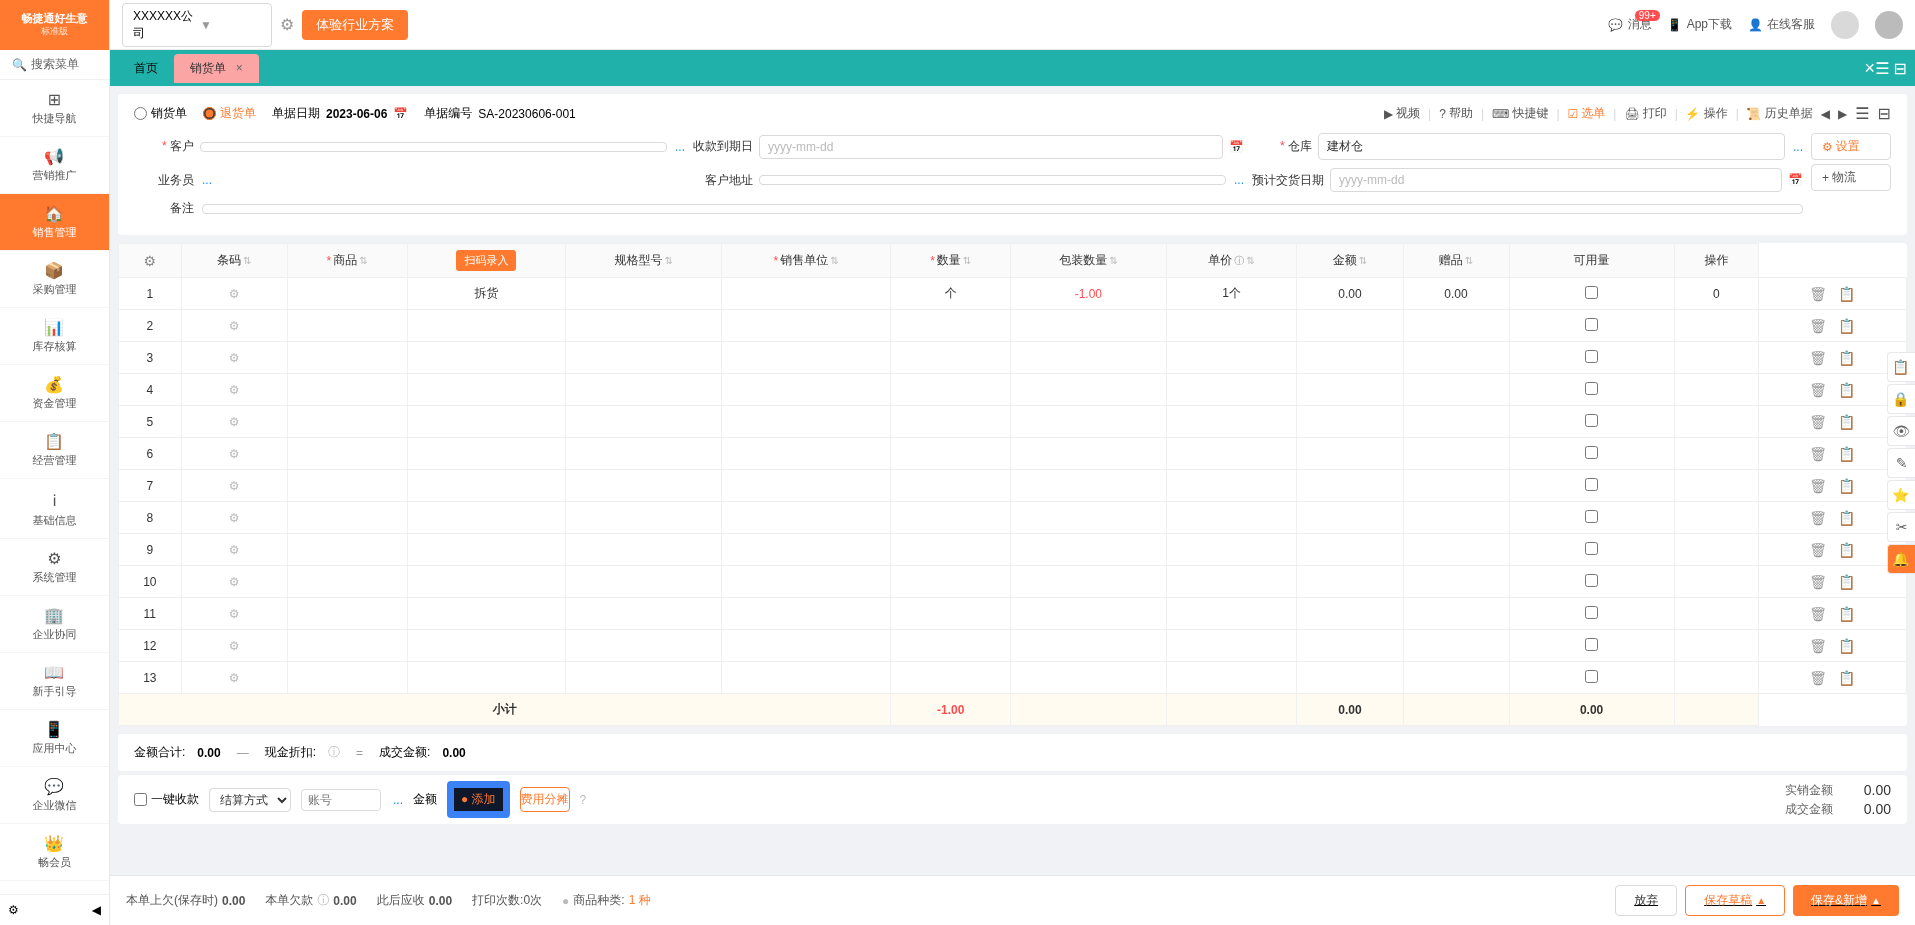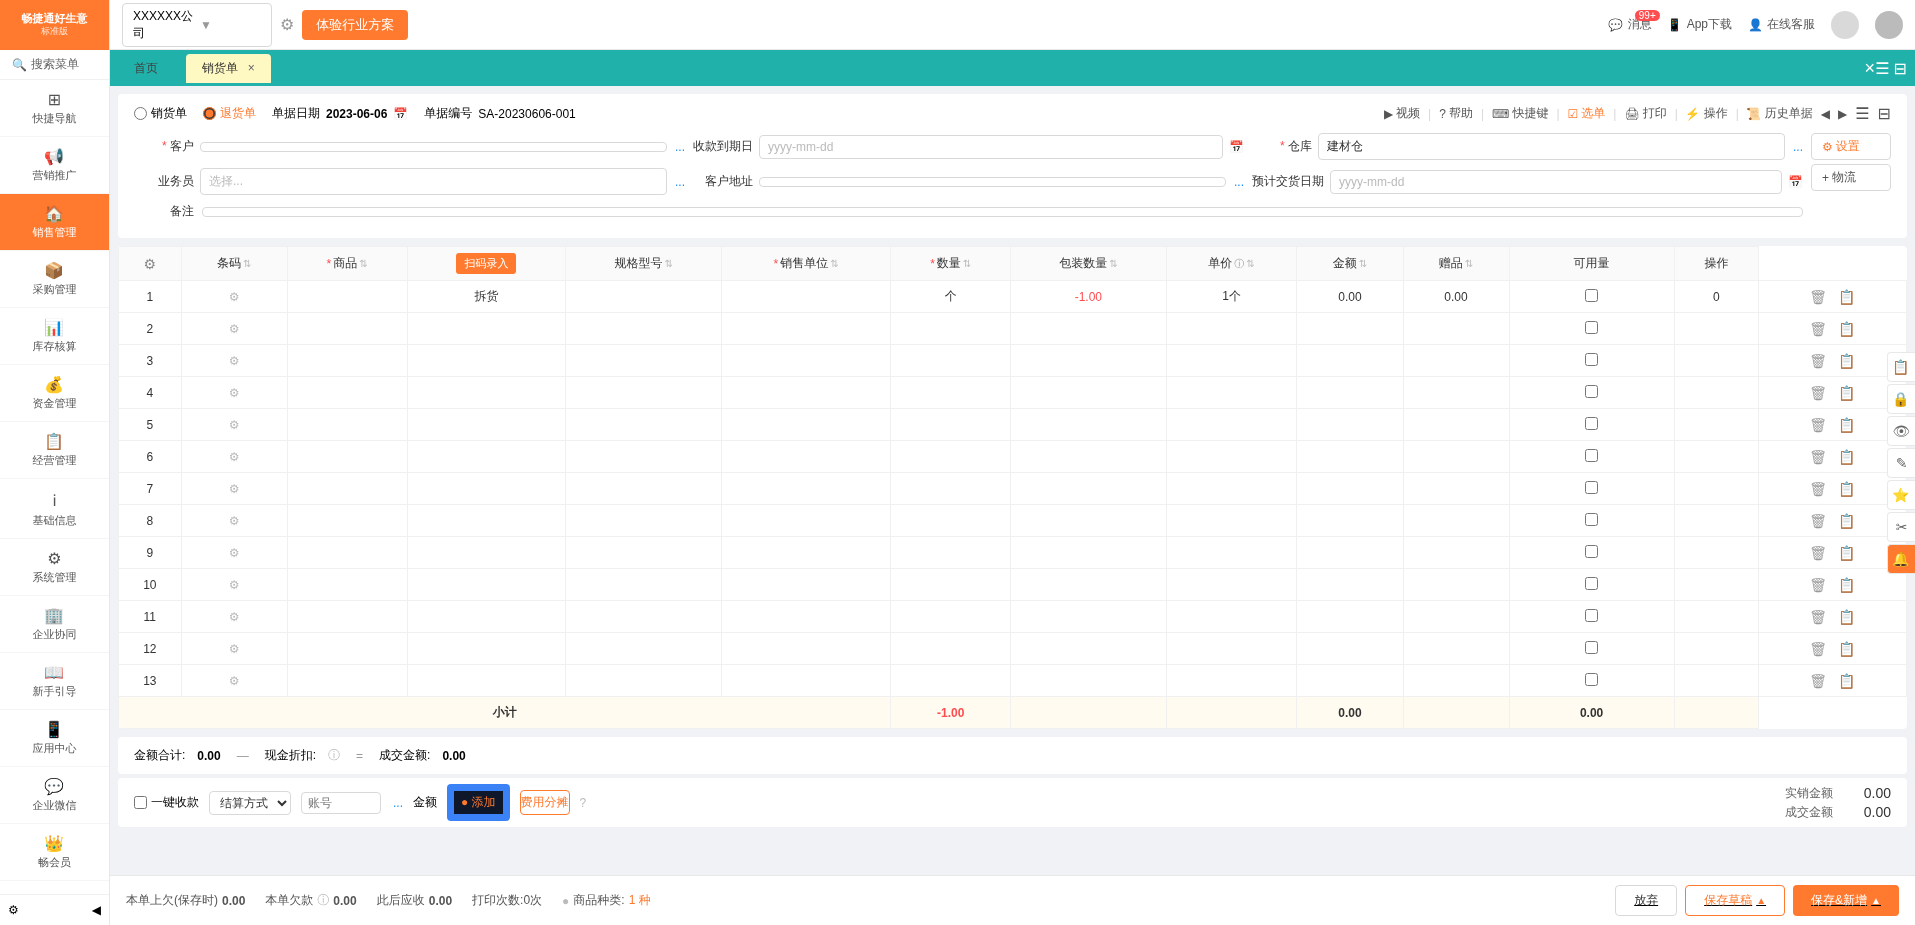--- a/index.html
+++ b/index.html
@@ -28,22 +28,22 @@
     .company-selector .arrow { color: #999; margin-left: 6px; }
     .gear-btn { border: none; background: none; color: #999; font-size: 16px; cursor: pointer; margin-right: 8px; }
     .trial-btn { background: #ff7a2e; color: #fff; border: none; border-radius: 4px; padding: 6px 14px; cursor: pointer; font-size: 13px; }
     .topbar-right { margin-left: auto; display: flex; align-items: center; gap: 16px; }
     .topbar-right .item { display: flex; align-items: center; gap: 4px; cursor: pointer; color: #555; position: relative; }
     .badge { background: #ff4d4f; color: #fff; border-radius: 8px; font-size: 10px; padding: 0 4px; position: absolute; top: -6px; right: -8px; }
     .avatar { width: 28px; height: 28px; border-radius: 50%; background: #d9d9d9; }
 
     
     .tabbar { height: 36px; background: #20b2aa; display: flex; align-items: center; padding: 0 8px; flex-shrink: 0; position: relative; }
-    .tab { padding: 6px 16px; cursor: pointer; color: #404040; border-radius: 4px 4px 0 0; font-size: 13px; }
-    .tab.active { background: #fef9c3; color: #333; margin-left: 12px; }
+    .tab { padding: 6px 16px; cursor: pointer; color: #000000; border-radius: 4px 4px 0 0; font-size: 13px; }
+    .tab.active { background: #fca5a5; color: #333; }
     .tab-close { margin-left: 6px; cursor: pointer; color: #666; font-size: 12px; }
     .close-all { position: absolute; right: 40px; color: #fff; cursor: pointer; font-size: 18px; }
 
     
     .content { flex: 1; overflow: auto; background: #f0f2f5; padding: 8px; }
     .form-panel { background: #fff; border-radius: 4px; padding: 10px 16px; margin-bottom: 8px; }
 
     
     .form-controls-bar { display: flex; align-items: center; margin-bottom: 10px; gap: 16px; }
     .radio-group { display: flex; gap: 16px; align-items: center; }
@@ -327,23 +327,20 @@
               <div class="field-date" style="flex:1;">
                 <span style="color:#333;">建材仓</span>
               </div>
               <span class="field-dots">...</span>
             </div>
           </div>
 
           <div class="fields-row">
             <div class="field-group">
               <span class="field-label">业务员</span>
-              <div class="field-date" style="flex:1;">
-                <span style="color:#bbb;">选择...</span>
-              </div>
               <span class="field-dots">...</span>
             </div>
             <div class="field-group">
               <span class="field-label">客户地址</span>
               <div class="field-date" style="flex:1;">
                 <span style="color:#bbb;"></span>
               </div>
               <span class="field-dots">...</span>
             </div>
             <div class="field-group">

